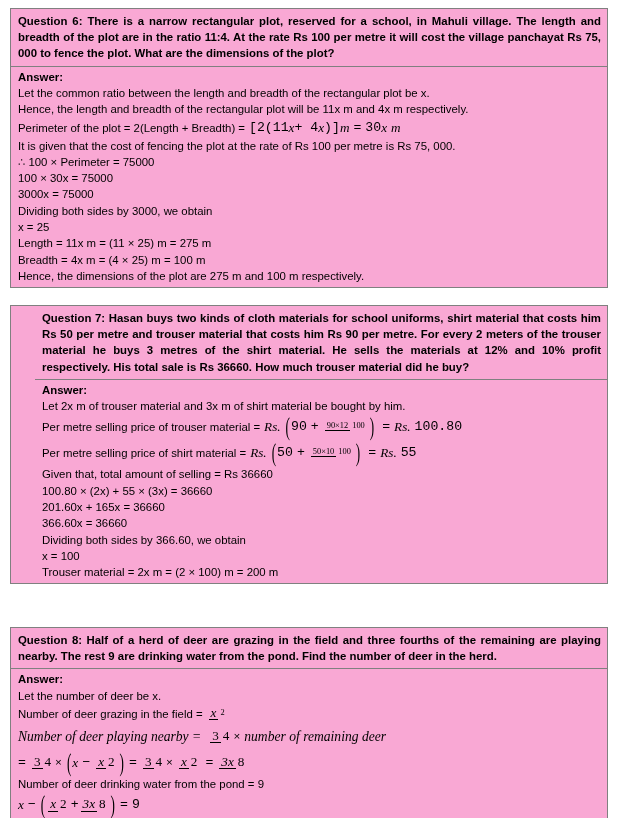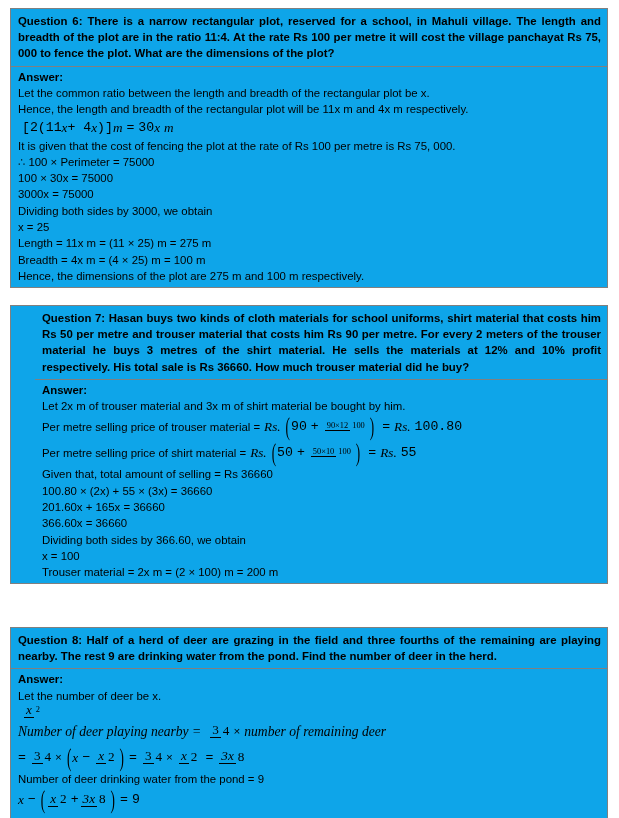--- a/index.html
+++ b/index.html
@@ -20,21 +20,21 @@
     height: 818px;
     padding: 0;
     box-sizing: border-box;
   }
   .qblock {
     position: absolute;
     left: 10px;
     width: 598px;
     border: 1px solid #808080;
     box-sizing: border-box;
-    background: #0ea5e9;
+    background: #f9a8d4;
   }
   .qhead {
     border-bottom: 1px solid #808080;
     padding: 4px 6px 4px 7px;
     font-weight: bold;
     font-size: 11.4px;
     line-height: 16.2px;
     text-align: justify;
     text-justify: inter-word;
   }
@@ -124,20 +124,21 @@
 <div class="page">
 
   <div class="qblock" style="top:8px;">
     <div class="qhead">Question 6: There is a narrow rectangular plot, reserved for a school, in Mahuli village. The length and breadth of the plot are in the ratio 11:4. At the rate Rs 100 per metre it will cost the village panchayat Rs 75, 000 to fence the plot. What are the dimensions of the plot?</div>
     <div class="qbody">
       <div class="ans-label">Answer:</div>
       <div class="line">Let the common ratio between the length and breadth of the rectangular plot be x.</div>
       <div class="line">Hence, the length and breadth of the rectangular plot will be 11x m and 4x m respectively.</div>
 
       <div class="mline">
+        <span class="mtext">Perimeter of the plot = 2(Length + Breadth) =</span>
           <span class="sp"></span>
           <span class="mn">[2(11</span>
           <span class="mi">x</span>
           <span class="mn"> + 4</span>
           <span class="mi">x</span>
           <span class="mn">)]</span>
           <span class="mi">m</span>
           <span class="sp"></span>
           <span class="mn">=</span>
           <span class="sp"></span>
@@ -221,20 +222,21 @@
     </div>
   </div>
 
   <div class="qblock clip-bottom" style="top:627px; height:207px; border-bottom:none;">
     <div class="qhead">Question 8: Half of a herd of deer are grazing in the field and three fourths of the remaining are playing nearby. The rest 9 are drinking water from the pond. Find the number of deer in the herd.</div>
     <div class="qbody">
       <div class="ans-label">Answer:</div>
       <div class="line">Let the number of deer be x.</div>
 
       <div class="mline">
+        <span class="mtext">Number of deer grazing in the field =</span>
           <span class="sp"></span>
           <span class="frac frac-sm">
             <span class="num mi">x</span>
             <span class="den">2</span>
           </span>
       </div>
 
       <div class="mline mline-tall" style="margin-top:0;">
         <span class="mi" style="font-size:13.6px;">Number of deer playing nearby =</span>
           <span class="sp2"></span>

